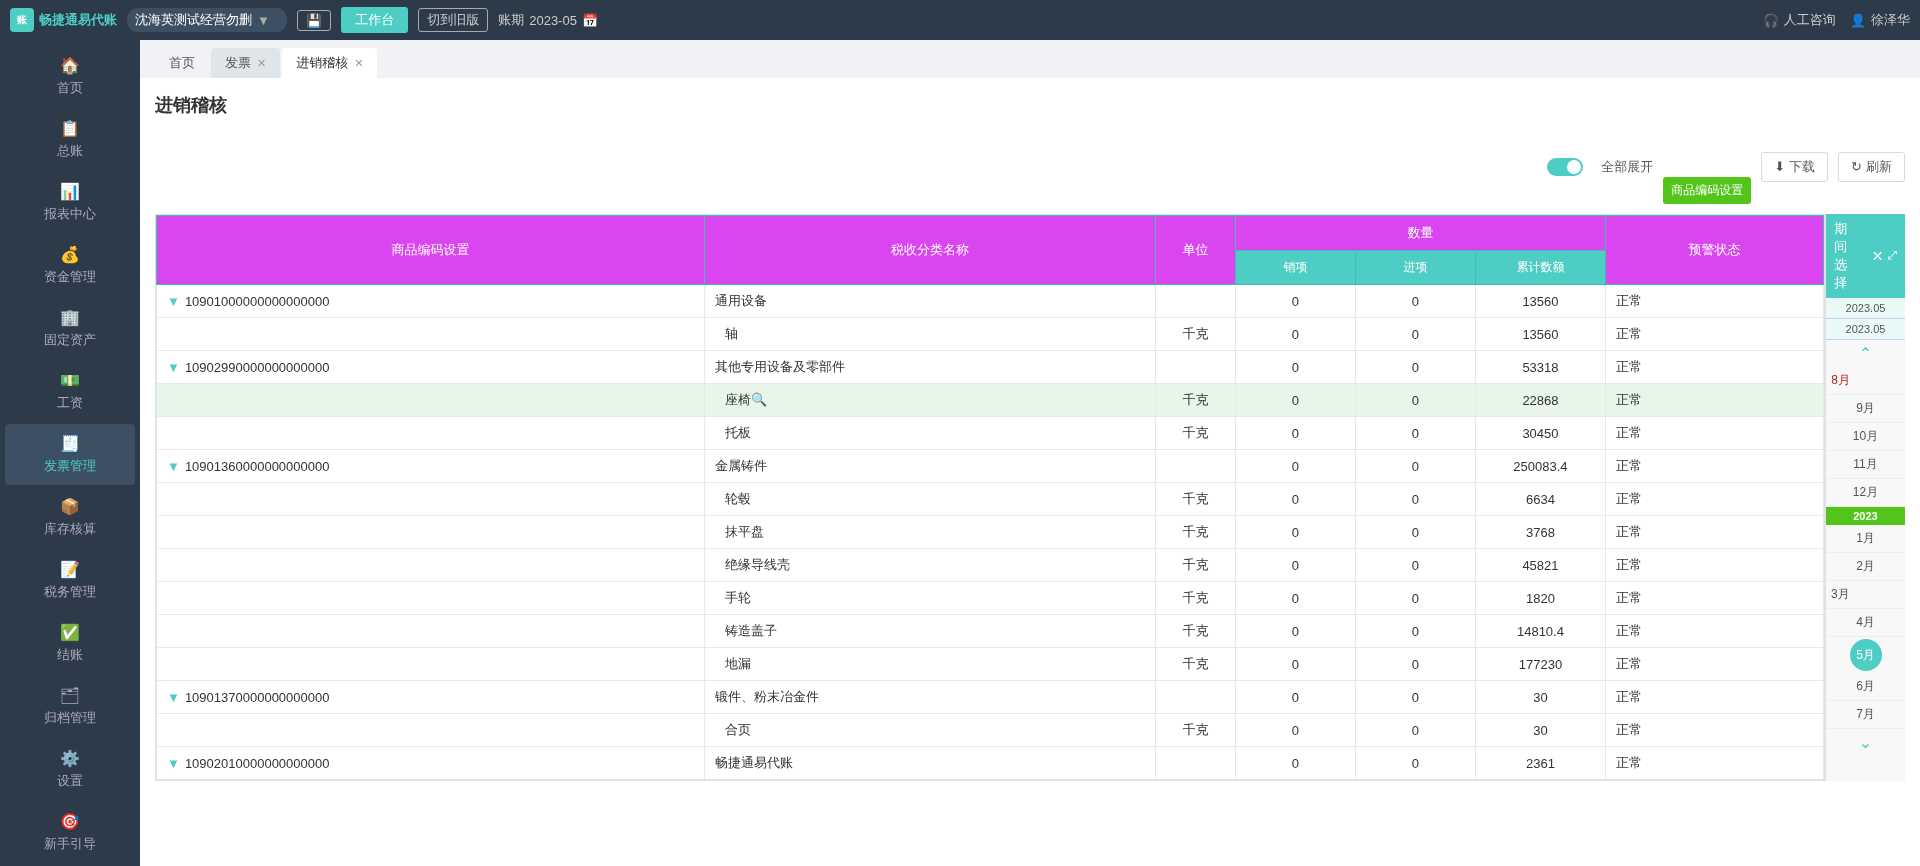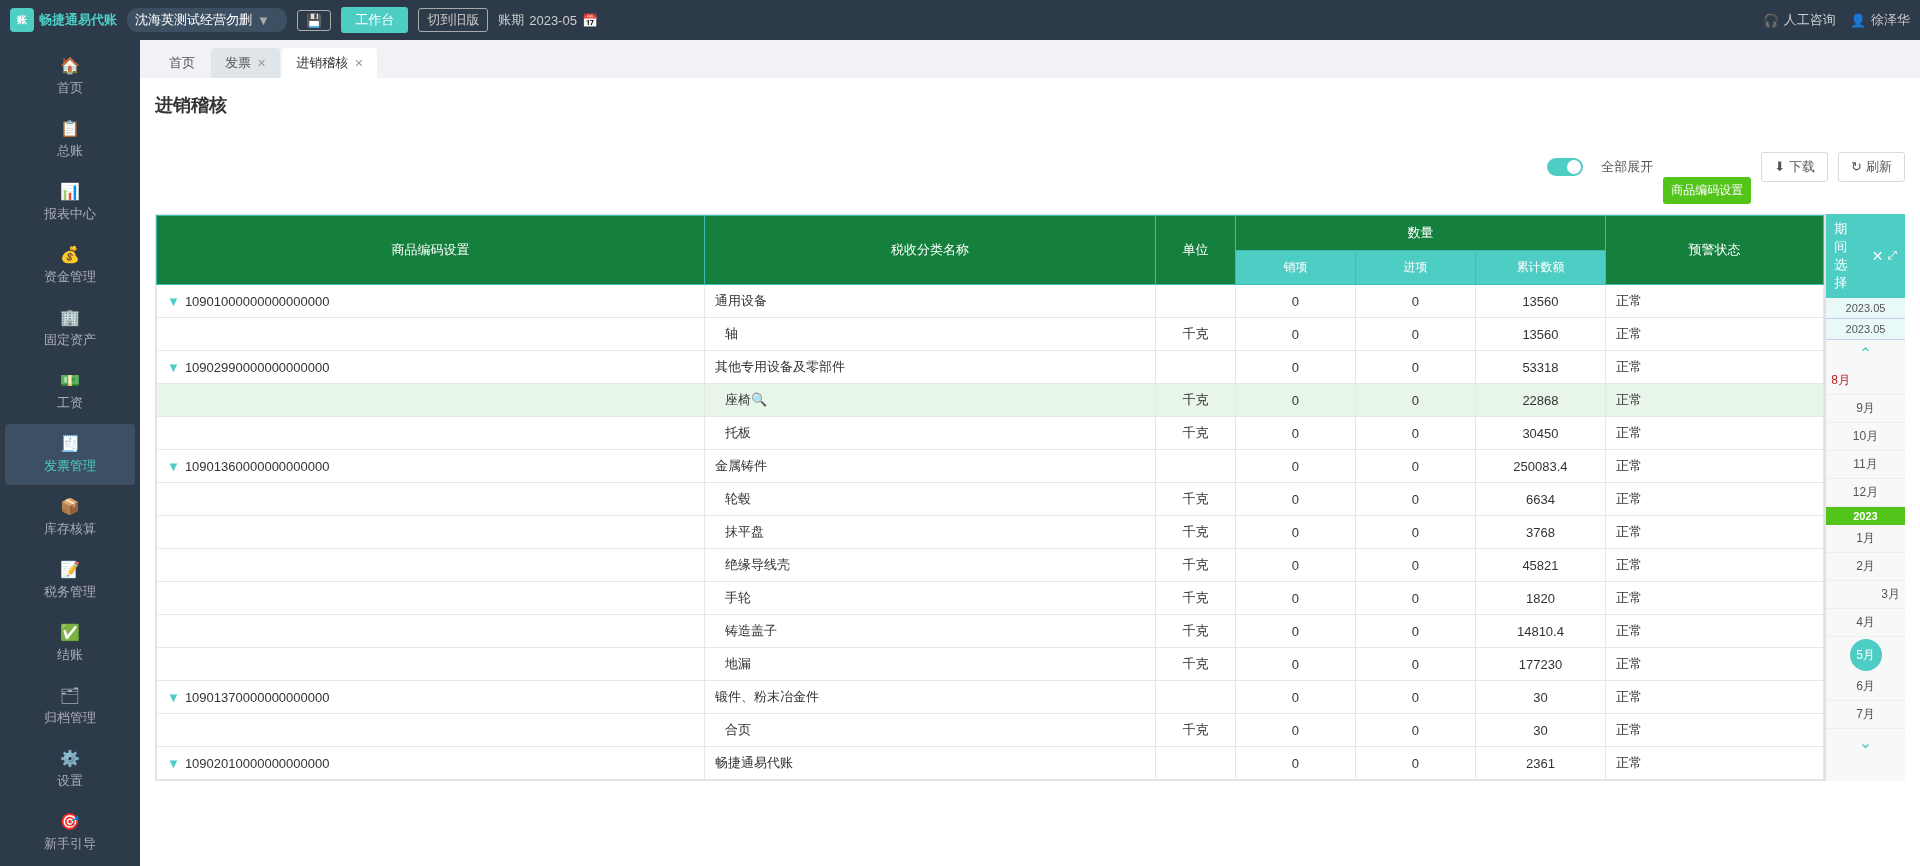--- a/index.html
+++ b/index.html
@@ -47,21 +47,21 @@
     .toggle-label { display: flex; align-items: center; gap: 18px; color: #555; }
     .toggle-switch { width: 36px; height: 18px; background: #4ecdc4; border-radius: 9px; position: relative; cursor: pointer; }
     .toggle-switch::after { content: ''; position: absolute; width: 14px; height: 14px; background: white; border-radius: 50%; top: 2px; right: 2px; }
     .btn-green { background: #52c41a; color: white; border: none; padding: 5px 8px; border-radius: 3px; cursor: pointer; font-size: 12px; margin-top: 48px; }
     .btn-outline { background: white; color: #555; border: 1px solid #d9d9d9; padding: 5px 12px; border-radius: 3px; cursor: pointer; font-size: 12px; display: flex; align-items: center; gap: 4px; }
     .btn-refresh { background: white; color: #555; border: 1px solid #d9d9d9; padding: 5px 12px; border-radius: 3px; cursor: pointer; font-size: 12px; display: flex; align-items: center; gap: 4px; }
 
     
     .table-container { flex: 1; overflow-y: auto; border: 1px solid #e0e0e0; }
     table { width: 100%; border-collapse: collapse; }
-    thead tr th { background: #15803d; color: white; padding: 8px 10px; text-align: center; font-weight: normal; font-size: 13px; border: 1px solid #3dbdb5; position: sticky; top: 0; z-index: 10; }
+    thead tr th { background: #d946ef; color: white; padding: 8px 10px; text-align: center; font-weight: normal; font-size: 13px; border: 1px solid #3dbdb5; position: sticky; top: 0; z-index: 10; }
     thead tr.sub-header th { background: #4ecdc4; font-size: 12px; }
     tbody tr td { padding: 7px 10px; border: 1px solid #e8e8e8; color: #333; font-size: 13px; }
     tbody tr.highlighted { background: #e8f5e9; }
     tbody tr.highlighted td { background: #e8f5e9; }
     .text-center { text-align: center; }
     .indent { padding-left: 20px; }
     .group-arrow { color: #4ecdc4; cursor: pointer; margin-right: 5px; }
     .search-icon-cell { color: #aaa; cursor: pointer; }
 
     
@@ -379,21 +379,21 @@
           <div class="period-scroll-up">⌃</div>
           <div id="months-list">
               <div style="text-align: left; padding: 5px; font-size: 12px; color: #b91c1c; cursor: pointer; border-bottom: 1px solid rgb(238, 238, 238); font-family: Liberation Mono, monospace;">8月</div>
               <div style="text-align: center; padding: 5px; font-size: 12px; color: rgb(85, 85, 85); cursor: pointer; border-bottom: 1px solid rgb(238, 238, 238);">9月</div>
               <div style="text-align: center; padding: 5px; font-size: 12px; color: rgb(85, 85, 85); cursor: pointer; border-bottom: 1px solid rgb(238, 238, 238);">10月</div>
               <div style="text-align: center; padding: 5px; font-size: 12px; color: rgb(85, 85, 85); cursor: pointer; border-bottom: 1px solid rgb(238, 238, 238);">11月</div>
               <div style="text-align: center; padding: 5px; font-size: 12px; color: rgb(85, 85, 85); cursor: pointer; border-bottom: 1px solid rgb(238, 238, 238);">12月</div>
               <div style="background: rgb(82, 196, 26); color: white; text-align: center; padding: 3px; font-size: 11px; font-weight: bold;">2023</div>
               <div style="text-align: center; padding: 5px; font-size: 12px; color: rgb(85, 85, 85); cursor: pointer; border-bottom: 1px solid rgb(238, 238, 238);">1月</div>
               <div style="text-align: center; padding: 5px; font-size: 12px; color: rgb(85, 85, 85); cursor: pointer; border-bottom: 1px solid rgb(238, 238, 238);">2月</div>
-              <div style="text-align: right; padding: 5px; font-size: 12px; color: rgb(85, 85, 85); cursor: pointer; border-bottom: 1px solid rgb(238, 238, 238);">3月</div>
+              <div style="text-align: left; padding: 5px; font-size: 12px; color: rgb(85, 85, 85); cursor: pointer; border-bottom: 1px solid rgb(238, 238, 238);">3月</div>
               <div style="text-align: center; padding: 5px; font-size: 12px; color: rgb(85, 85, 85); cursor: pointer; border-bottom: 1px solid rgb(238, 238, 238);">4月</div>
               <div style="background: rgb(78, 205, 196); color: white; text-align: center; padding: 5px; font-size: 12px; cursor: pointer; border-radius: 50%; width: 32px; height: 32px; display: flex; align-items: center; justify-content: center; margin: 2px auto;">5月</div>
               <div style="text-align: center; padding: 5px; font-size: 12px; color: rgb(85, 85, 85); cursor: pointer; border-bottom: 1px solid rgb(238, 238, 238);">6月</div>
               <div style="text-align: center; padding: 5px; font-size: 12px; color: rgb(85, 85, 85); cursor: pointer; border-bottom: 1px solid rgb(238, 238, 238);">7月</div>
             </div>
           <div class="period-scroll-down">⌄</div>
         </div>
       </div>
 
     </div>

